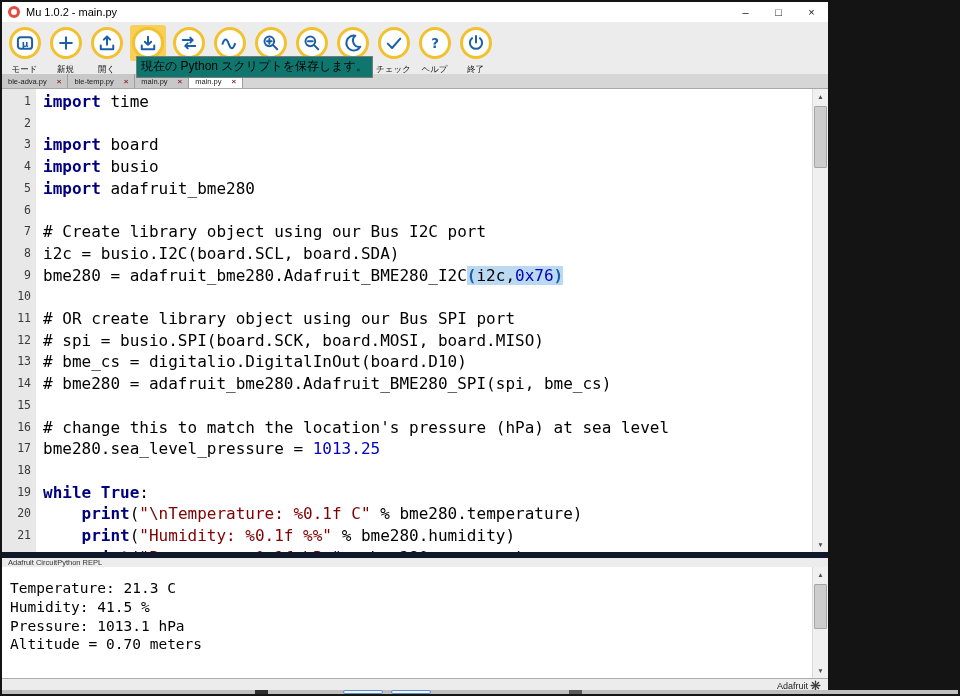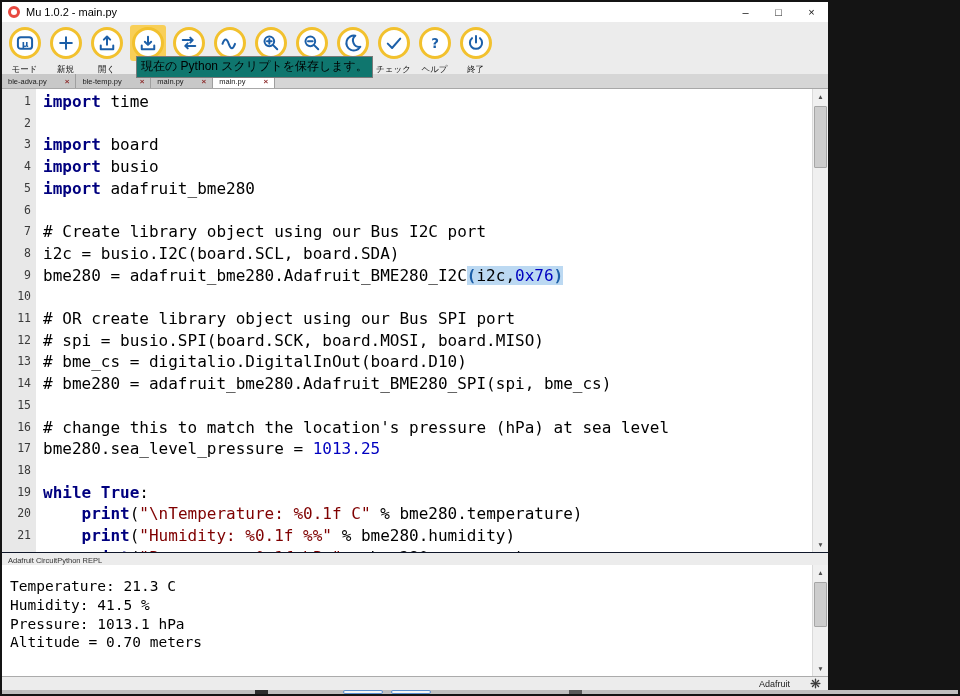--- a/index.html
+++ b/index.html
@@ -21,21 +21,21 @@
   .tool-btn{width:41px;display:flex;flex-direction:column;align-items:center}
   .ring-box{padding:2px;border-radius:3px}
   .tool-btn.active .ring-box{background:#f8cf58}
   .ring{width:32px;height:32px;border-radius:50%;border:3px solid #f2c12e;background:#fff;display:flex;align-items:center;justify-content:center}
   .ring svg{display:block}
   .lbl{font-size:8.5px;color:#111;margin-top:3px;white-space:nowrap;height:10px}
   .tooltip{position:absolute;left:134px;top:34px;background:#0f766e;border:1px solid #7a7a7a;font-size:12px;line-height:1.3;padding:2px 4px;white-space:nowrap;z-index:10;color:#000}
 
   
   .tabbar{flex:0 0 15px;background:#d6d6d6;display:flex;border-bottom:1px solid #a8a8a8}
-  .tab{display:flex;align-items:center;gap:18px;padding:0 6px;font-size:7.5px;color:#222;background:#c8c8c8;border-right:1px solid #9f9f9f}
+  .tab{display:flex;align-items:center;gap:10px;padding:0 6px;font-size:7.5px;color:#222;background:#c8c8c8;border-right:1px solid #9f9f9f}
   .tab.active{background:#fff}
   .close-x{color:#8d2b2b;font-size:8px;font-weight:bold}
 
   
   .editor{flex:0 0 463px;position:relative;background:#fff;overflow:hidden}
   .gutter{position:absolute;left:0;top:0;bottom:0;width:34px;background:#e8e8e8;text-align:right;padding:2px 5px 0 0;font-family:"DejaVu Sans Mono",monospace;font-size:11.5px;line-height:21.7px;color:#3a3a3a}
   .code{position:absolute;left:34px;right:16px;top:0;bottom:0;padding:2px 0 0 7px;font-family:"DejaVu Sans Mono",monospace;font-size:16px;line-height:21.7px;white-space:pre;color:#000;overflow:hidden}
   .tok.k{color:#00007f;font-weight:bold}
   .tok.c{color:#000000}
   .tok.s{color:#7f0000}
@@ -43,26 +43,26 @@
   .tok.m{color:#1c5fa8;font-weight:bold}
   .tok.hl{background:#bcd9f2}
 
   
   .vscroll{position:absolute;top:0;right:0;bottom:0;width:16px;background:#f0f0f0;border-left:1px solid #dadada}
   .sbtn{position:absolute;left:0;right:0;height:15px;display:flex;align-items:center;justify-content:center;font-size:6.5px;color:#4d4d4d}
   .sbtn.up{top:0}.sbtn.down{bottom:0}
   .thumb{position:absolute;left:1px;width:13px;background:#cdcdcd;border:1px solid #a6a6a6;border-radius:1px}
 
   
-  .repl-header{flex:0 0 13px;background:#ececec;border-top:1px solid #0f172a;display:flex;align-items:flex-end;padding-left:6px;font-size:7.5px;color:#333}
+  .repl-header{flex:0 0 13px;background:#ececec;border-top:6px solid #0f172a;display:flex;align-items:flex-end;padding-left:6px;font-size:7.5px;color:#333}
   .repl{flex:0 0 111px;position:relative;background:#fff;overflow:hidden}
   .repl-text{position:absolute;left:0;top:0;right:16px;bottom:0;padding:12px 0 0 8px;font-family:"DejaVu Sans Mono",monospace;font-size:14.5px;line-height:18.8px;white-space:pre;color:#000}
 
   
-  .statusbar{flex:0 0 14px;background:#ececec;border-top:1px solid #ababab;display:flex;align-items:center;justify-content:flex-end;gap:20px;padding-right:7px}
+  .statusbar{flex:0 0 14px;background:#ececec;border-top:1px solid #ababab;display:flex;align-items:center;justify-content:flex-end;gap:2px;padding-right:7px}
   .sb-label{font-size:9px;color:#222}
   .gear{display:flex;align-items:center}
 
   
   .bottom-strip{height:4px;background:#bfbfbf;position:relative;overflow:hidden}
   .frag{position:absolute;top:0;height:4px}
   .frag.f1{left:253px;width:13px;background:#2d2d2d}
   .frag.f2{left:341px;width:40px;background:#f4f4f4;border:1px solid #5a8fd0;border-radius:3px}
   .frag.f3{left:389px;width:40px;background:#f4f4f4;border:1px solid #5a8fd0;border-radius:3px}
   .frag.f4{left:567px;width:13px;background:#5a5a5a}

